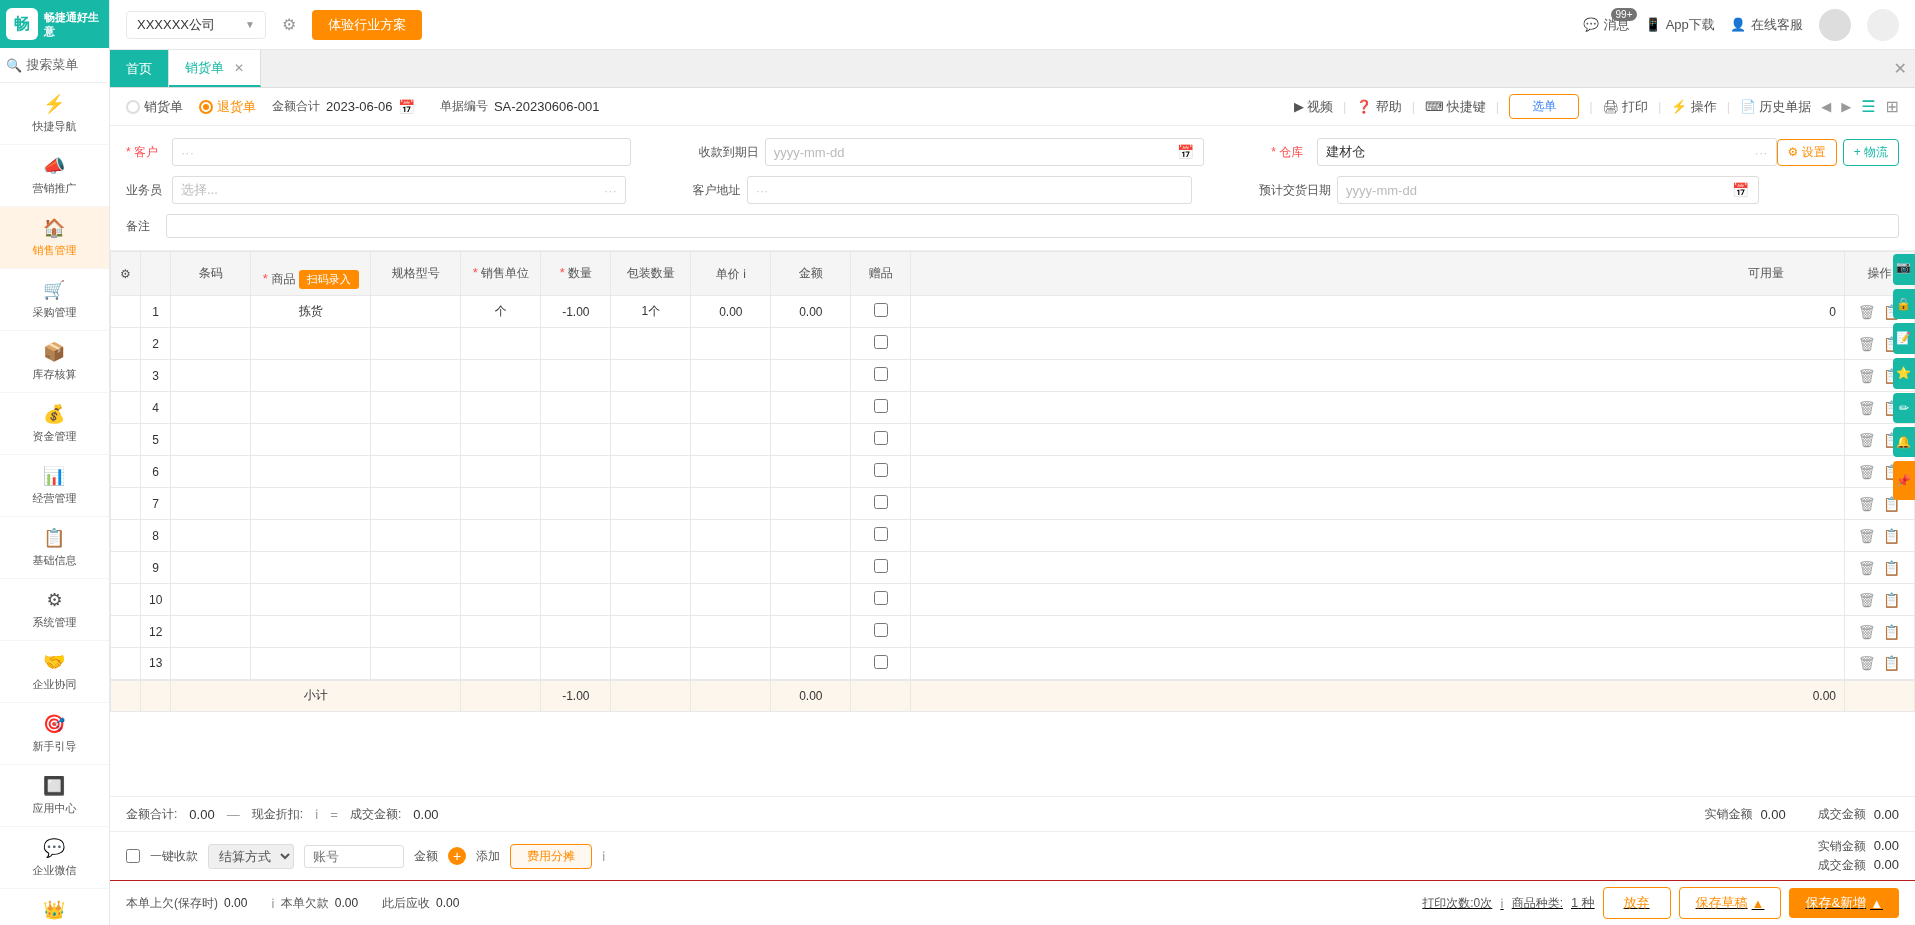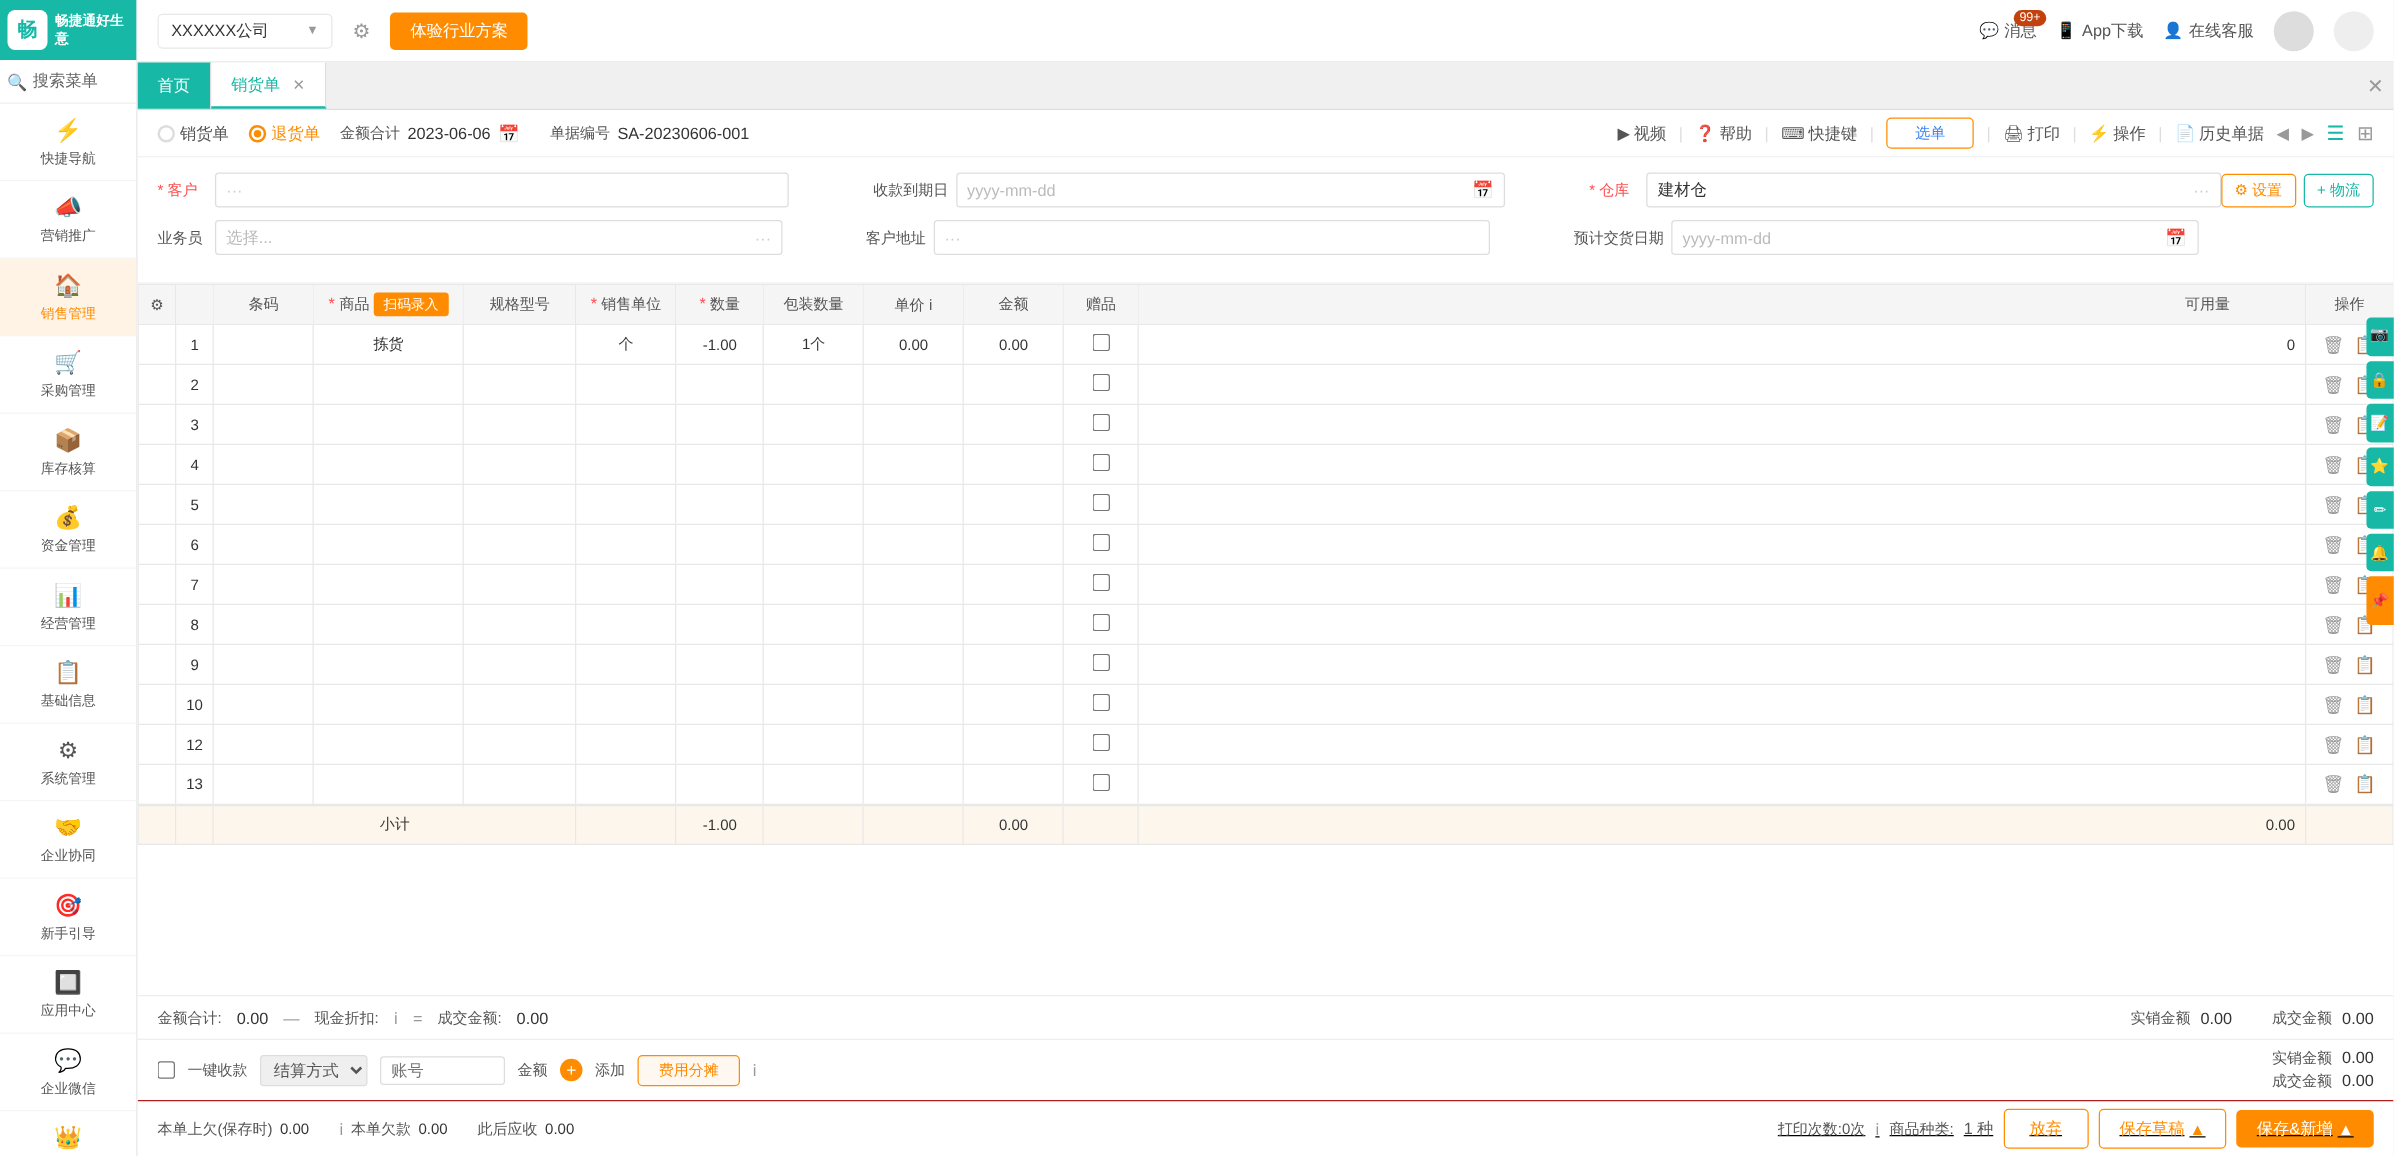--- a/index.html
+++ b/index.html
@@ -21,21 +21,21 @@
 
     
     .topbar { background: #fff; height: 50px; display: flex; align-items: center; padding: 0 16px; border-bottom: 1px solid #e8e8e8; gap: 12px; flex-shrink: 0; }
     .company-select { display: flex; align-items: center; gap: 6px; border: 1px solid #e8e8e8; border-radius: 4px; padding: 4px 10px; cursor: pointer; min-width: 140px; }
     .company-name { flex: 1; color: #333; }
     .chevron-down { color: #999; font-size: 10px; }
     .gear-btn { color: #999; cursor: pointer; font-size: 16px; padding: 4px; }
     .trial-btn { background: #ff8c00; color: #fff; border: none; border-radius: 4px; padding: 6px 16px; cursor: pointer; font-size: 13px; }
     .topbar-right { margin-left: auto; display: flex; align-items: center; gap: 16px; }
     .topbar-action { display: flex; align-items: center; gap: 4px; color: #555; cursor: pointer; position: relative; font-size: 12px; }
-    .badge { background: #c2410c; color: #fff; border-radius: 10px; font-size: 10px; padding: 1px 5px; position: absolute; top: -8px; right: -8px; }
+    .badge { background: #737373; color: #fff; border-radius: 10px; font-size: 10px; padding: 1px 5px; position: absolute; top: -8px; right: -8px; }
     .avatar { width: 32px; height: 32px; background: #ddd; border-radius: 50%; }
 
     
     .tabbar { background: #f0f0f0; height: 38px; display: flex; align-items: center; padding: 0 0; border-bottom: 1px solid #ddd; flex-shrink: 0; }
     .tab { padding: 8px 16px; cursor: pointer; color: #555; display: flex; align-items: center; gap: 6px; border-right: 1px solid #ddd; height: 100%; }
     .tab.active { background: #fff; color: #17b8a6; border-bottom: 2px solid #17b8a6; }
     .tab-home { background: #17b8a6; color: #fff; }
     .tab-close { color: #999; font-size: 12px; margin-left: 4px; }
 
     
@@ -67,21 +67,21 @@
     .form-right-actions { display: flex; gap: 6px; margin-left: auto; }
     .btn-setting { border: 1px solid #ff8c00; color: #ff8c00; border-radius: 4px; padding: 4px 10px; cursor: pointer; background: #fff; font-size: 12px; display: flex; align-items: center; gap: 4px; }
     .btn-logistics { border: 1px solid #17b8a6; color: #17b8a6; border-radius: 4px; padding: 4px 10px; cursor: pointer; background: #fff; font-size: 12px; display: flex; align-items: center; gap: 4px; }
 
     
     .table-container { flex: 1; overflow-y: auto; background: #fff; }
     .data-table { width: 100%; border-collapse: collapse; }
     .data-table th { background: #f5f5f5; border: 1px solid #e8e8e8; padding: 6px 8px; text-align: center; font-weight: normal; color: #555; font-size: 12px; white-space: nowrap; position: sticky; top: 0; z-index: 5; }
     .data-table td { border: 1px solid #e8e8e8; padding: 5px 8px; text-align: center; color: #333; font-size: 12px; height: 32px; }
     .row-num { color: #999; }
-    .scan-btn { background: #ff8c00; color: #fff; border: none; border-radius: 3px; padding: 2px 8px; cursor: pointer; font-size: 11px; }
+    .scan-btn { background: #ff8c00; color: #fff; border: none; border-radius: 3px; padding: 2px 8px; cursor: pointer; font-size: 11px; margin-top: 12px; }
     .qty-neg { color: #ff4d4f; }
     .row-checkbox { width: 14px; height: 14px; cursor: pointer; }
     .action-btns { display: flex; gap: 4px; justify-content: center; }
     .action-btn { background: none; border: none; cursor: pointer; color: #999; font-size: 14px; padding: 2px; }
     .subtotal-row td { background: #fdf6ec; font-weight: 500; border-top: 2px solid #e8e8e8; }
 
     
     .footer-calc { background: #fff; padding: 8px 16px; border-top: 1px solid #eee; display: flex; align-items: center; gap: 12px; flex-shrink: 0; }
     .footer-label { color: #555; font-size: 12px; }
     .footer-value { color: #333; font-weight: 500; }
@@ -343,20 +343,24 @@
         </div>
         <div style="flex:0.2;"></div>
         <div class="form-field" style="flex:1.5;">
           <span class="form-field-label normal">预计交货日期</span>
           <div class="form-input">
             <span class="form-input-placeholder">yyyy-mm-dd</span>
             <span class="calendar-icon">📅</span>
           </div>
         </div>
         <div style="flex:0 0 140px;"></div>
+      </div>
+      <div class="form-row" style="margin-bottom:0;">
+        <span class="form-field-label normal">备注</span>
+        <div class="form-input" style="flex:1;min-height:24px;"></div>
       </div>
     </div>
 
     <div class="table-container">
       <table class="data-table">
         <thead>
           <tr>
             <th class="col-settings">⚙</th>
             <th class="col-num"></th>
             <th class="col-barcode">条码</th>

